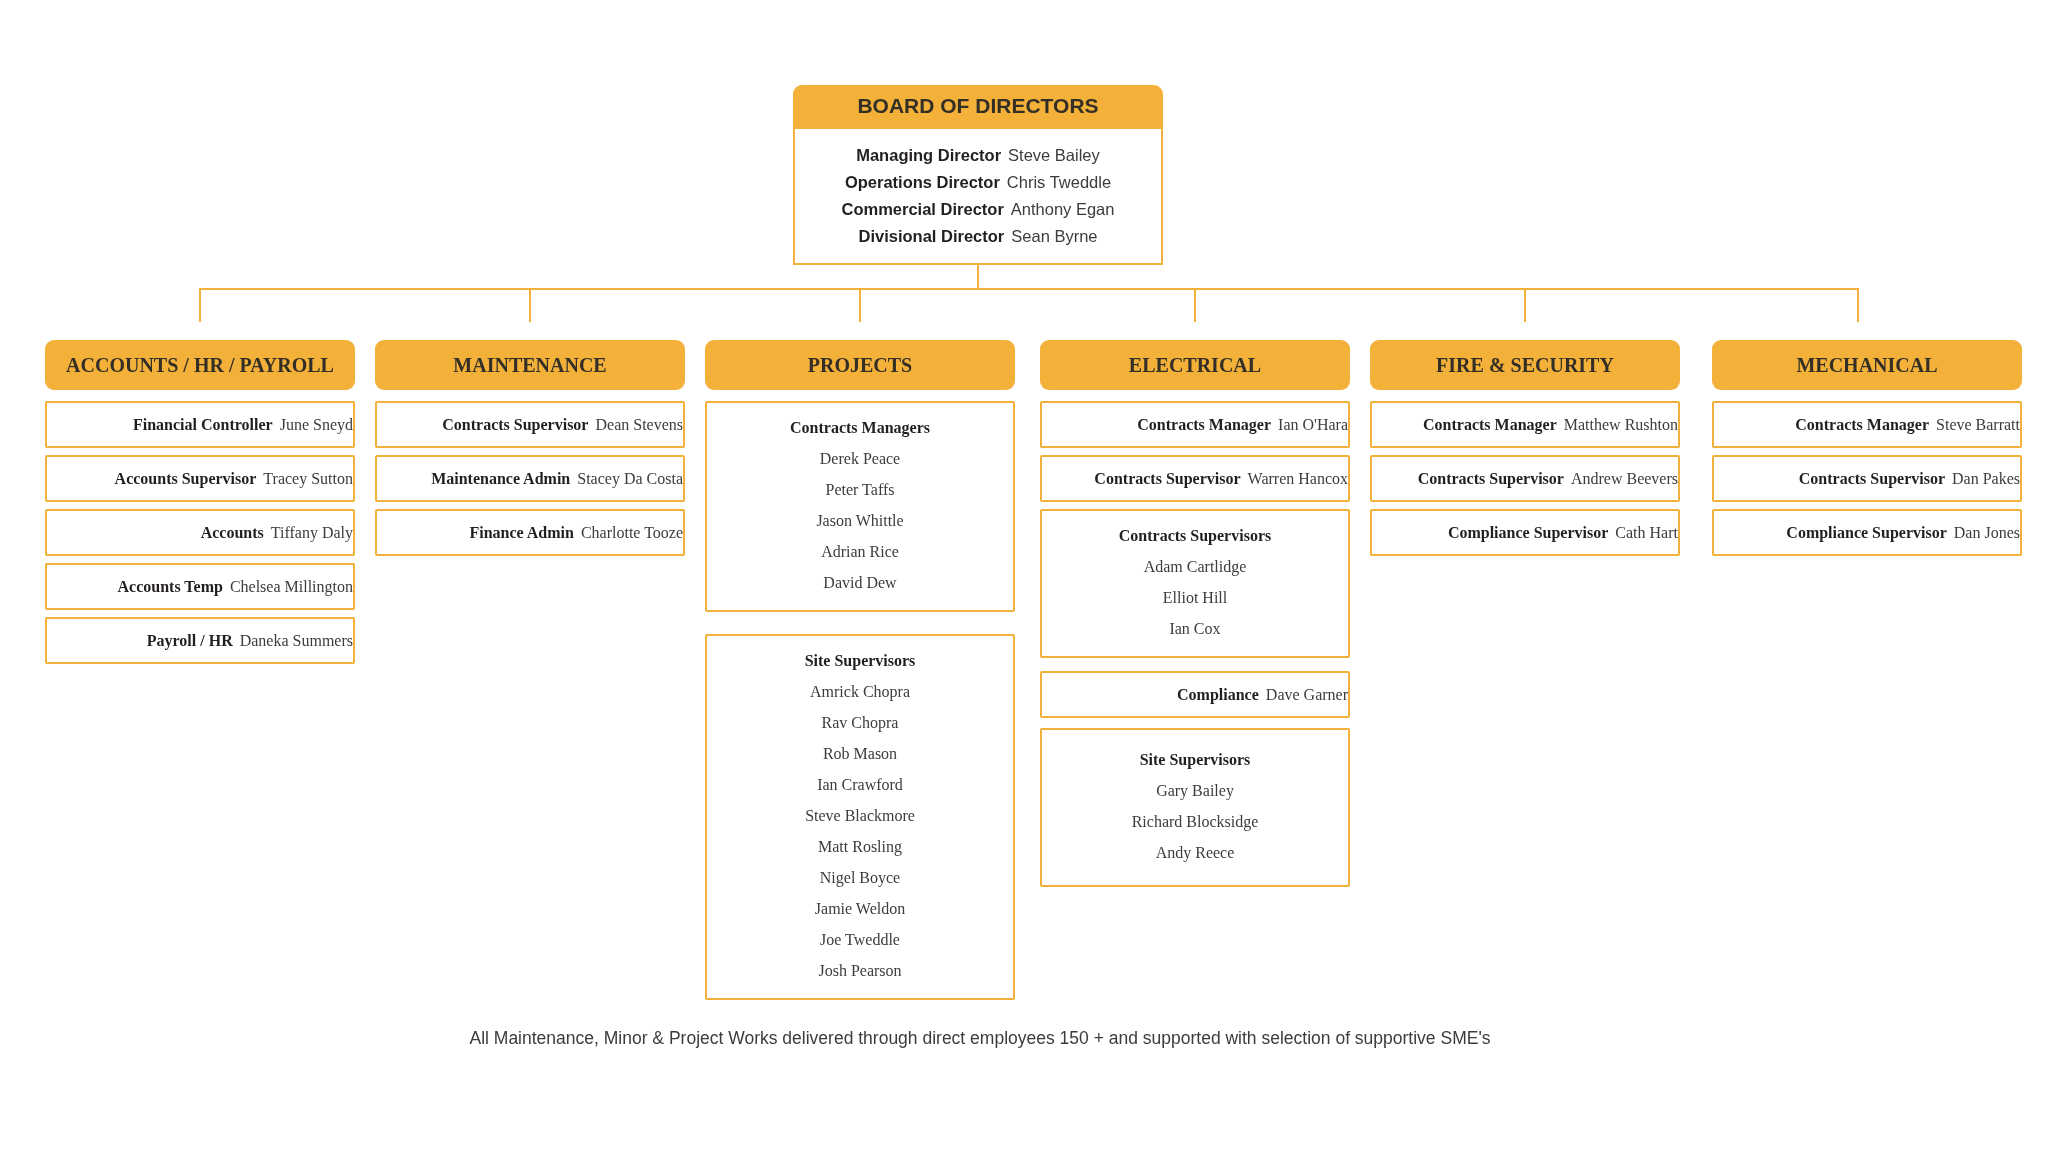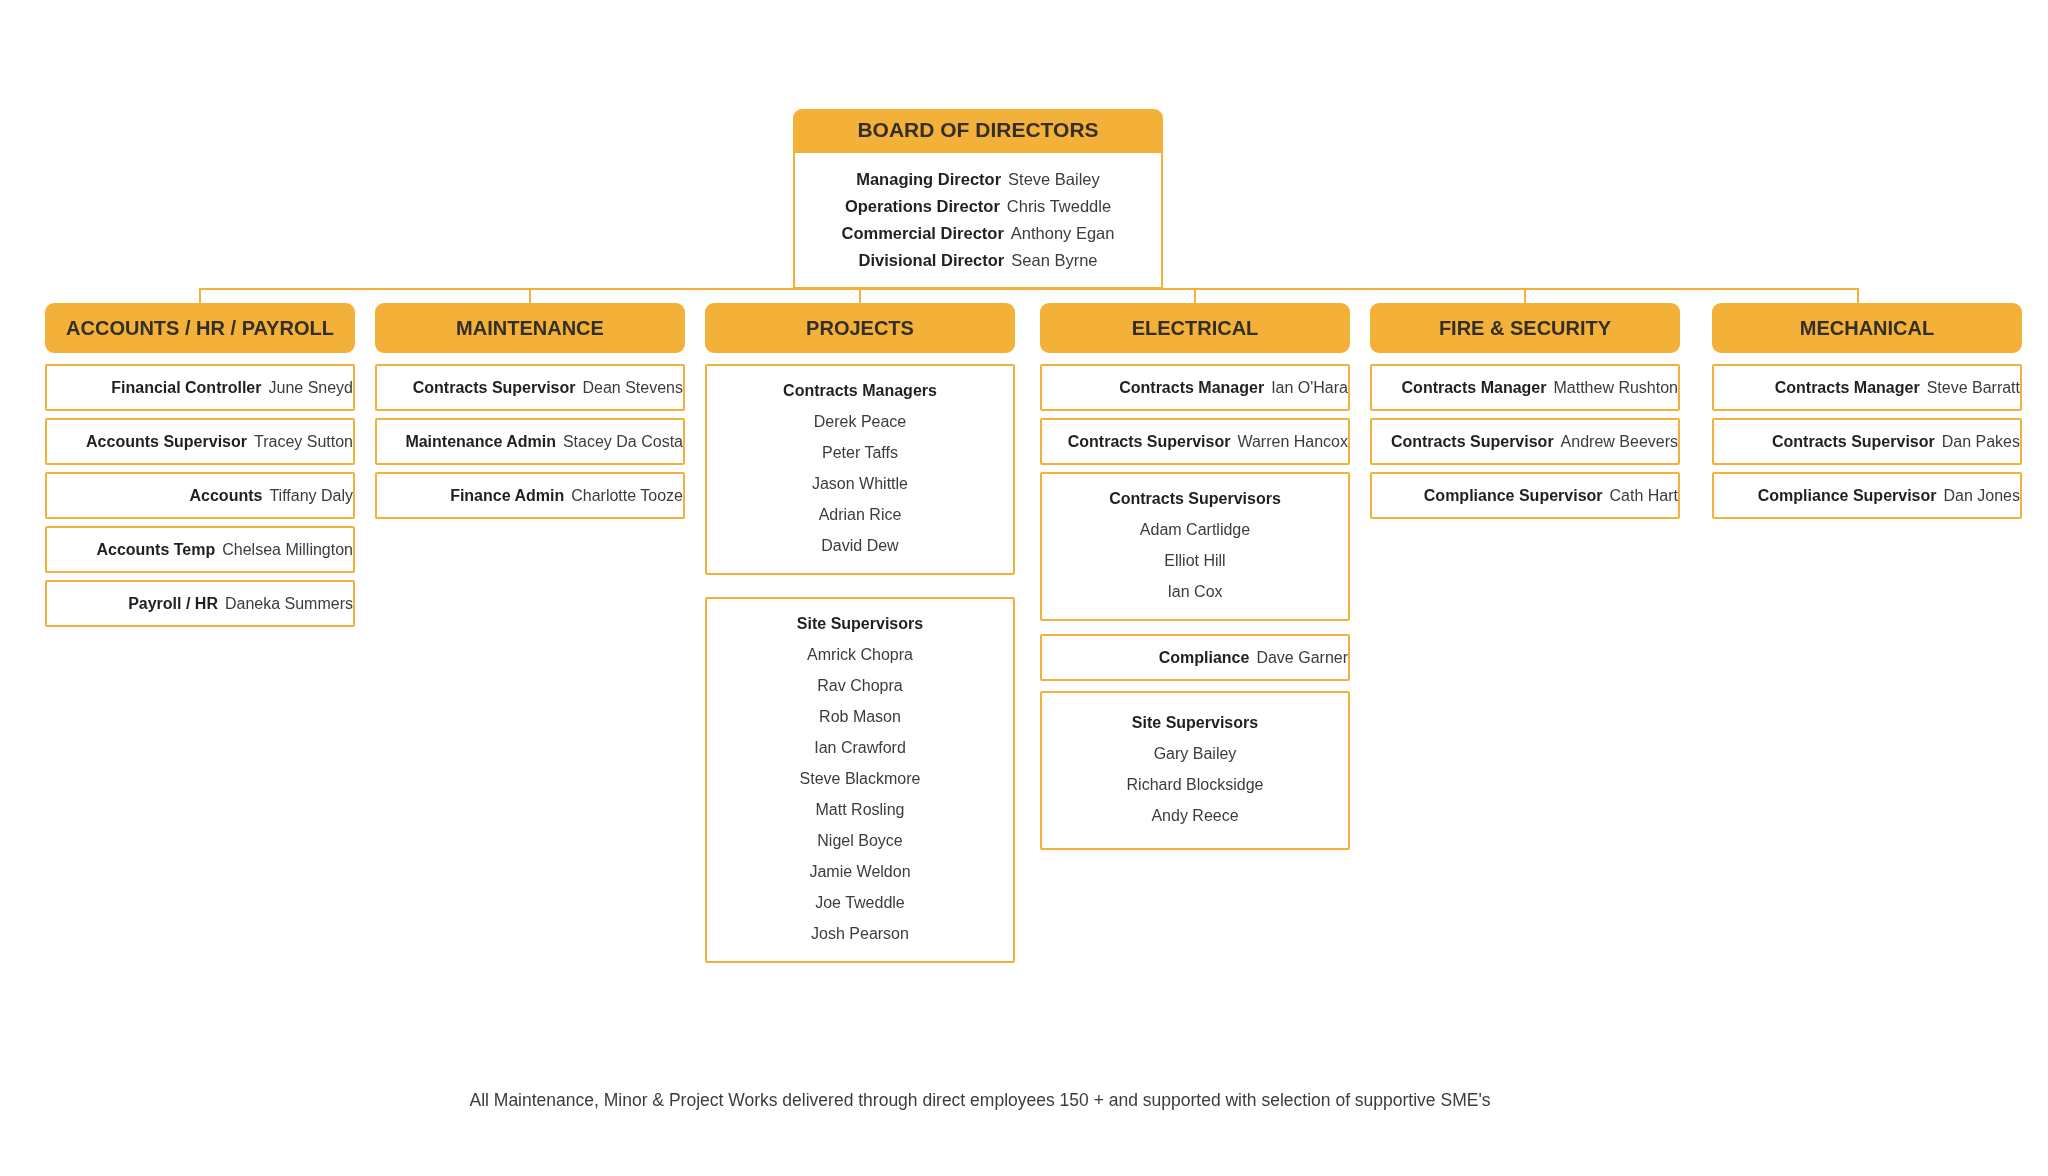--- a/index.html
+++ b/index.html
@@ -12,42 +12,42 @@
     overflow: hidden;
   }
   .line { position: absolute; background: #F3B139; }
   .hdr {
     background: #F3B139;
     color: #332F26;
     font-weight: bold;
     text-align: center;
   }
   .board { position: absolute; left: 793px; top: 85px; width: 370px; }
-  .board-hdr { height: 42px; line-height: 42px; font-size: 21px; border-radius: 9px 9px 0 0; margin-top: 24px; }
+  .board-hdr { height: 42px; line-height: 42px; font-size: 21px; border-radius: 9px 9px 0 0; }
   .board-body { border: 2px solid #F3B139; background: #fff; padding: 13px 24px; }
   .board-row { display: flex; justify-content: center; align-items: baseline; gap: 7px; line-height: 27px; font-size: 16.5px; }
-  .col { position: absolute; top: 303px; width: 310px; }
+  .col { position: absolute; top: 340px; width: 310px; font-family: Liberation Serif, serif; }
   .dept-hdr { height: 50px; line-height: 50px; font-size: 20px; border-radius: 9px; margin-bottom: 11px; }
   .boxes { display: flex; flex-direction: column; }
   .g7 { gap: 7px; } .g15 { gap: 22px; }
   .role-box {
     background: #fff; border: 2px solid #F3B139; border-radius: 2px;
     height: 47px; display: flex; align-items: center; justify-content: flex-end;
     gap: 7px; font-size: 16px; text-align: center;
   }
   .group-box {
     background: #fff; border: 2px solid #F3B139; border-radius: 2px;
     padding: 9px 6px 12px; text-align: center; font-size: 16px;
   }
   .group-heading { font-weight: bold; line-height: 31px; color: #231F20; }
   .group-name { line-height: 31px; color: #3C3C3C; }
   .role { font-weight: bold; color: #231F20; white-space: nowrap; }
   .name { color: #3C3C3C; white-space: nowrap; }
   .footnote {
-    position: absolute; top: 1090px; left: 0; width: 1960px;
+    position: absolute; top: 1028px; left: 0; width: 1960px;
     text-align: center; font-size: 17.5px; color: #3C3C3C;
   }
 </style>
 </head>
 <body>
 
 <div class="line" style="left:977px; top:265px; width:2px; height:25px;"></div>
 <div class="line" style="left:199px; top:288px; width:1660px; height:2px;"></div>
 <div class="line" style="left:199px; top:288px; width:2px; height:34px;"></div>
 <div class="line" style="left:529px; top:288px; width:2px; height:34px;"></div>

